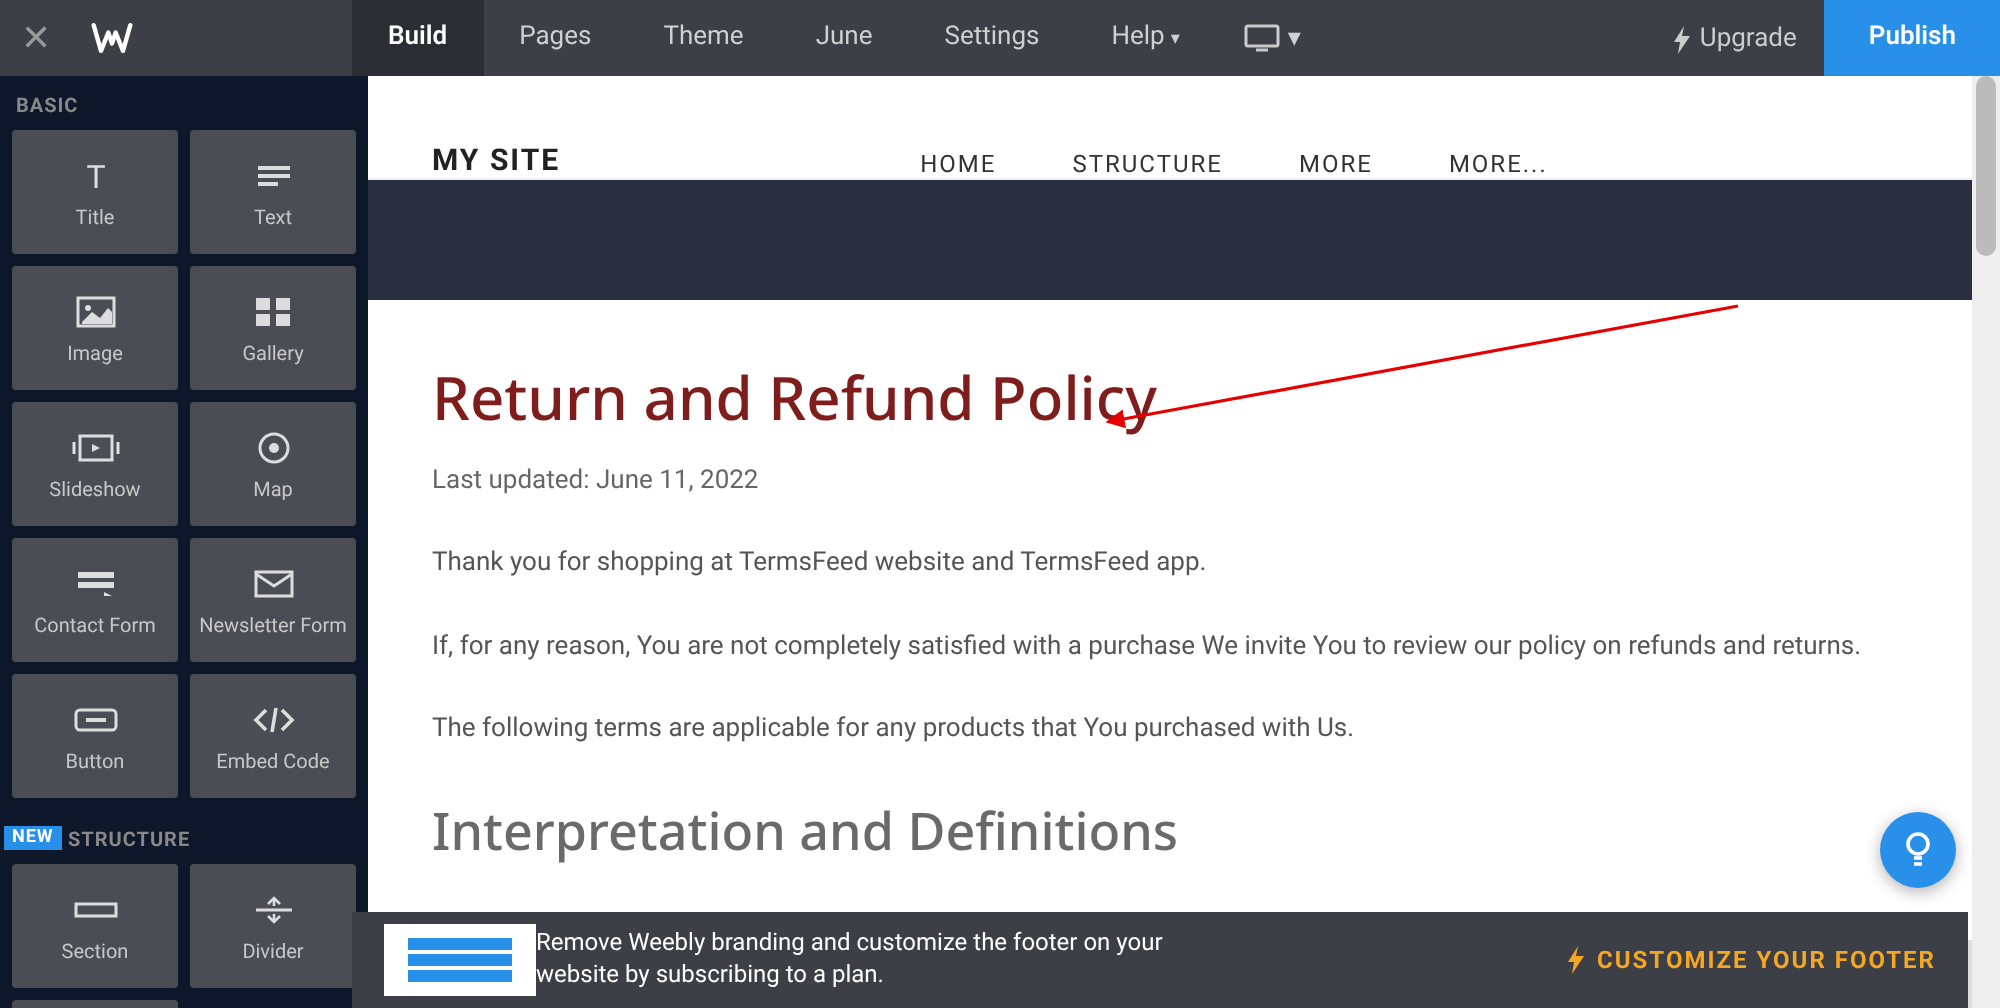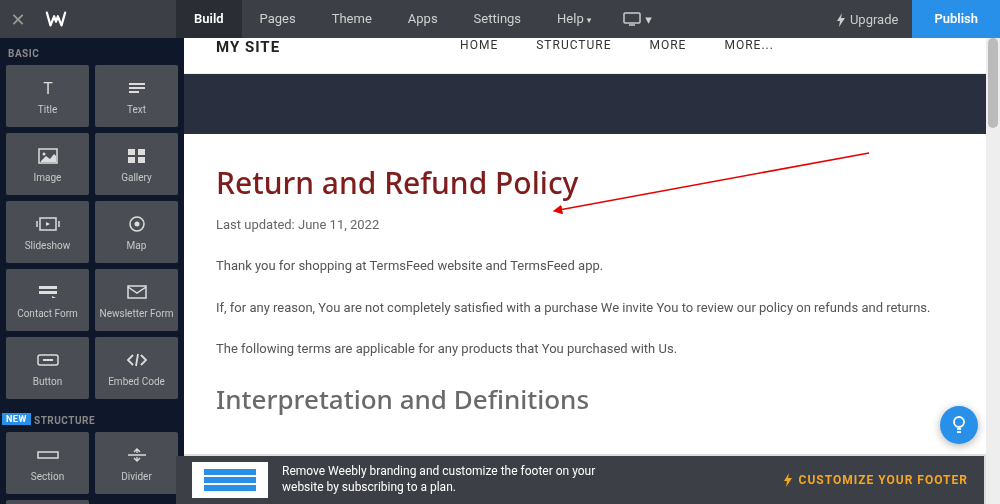--- a/index.html
+++ b/index.html
@@ -20,34 +20,34 @@
 .main{display:flex;height:466px}
 .sidebar{width:184px;background:#0f172a;color:#bbb;overflow-y:auto;position:relative}
 .sidebar::-webkit-scrollbar{width:6px}
 .sidebar .section-hdr{font-size:10px;font-weight:700;letter-spacing:0.5px;color:#888;padding:10px 8px 6px 8px;position:relative}
 .sidebar .new-badge{position:absolute;background:#2990ea;color:#fff;font-size:9px;font-weight:700;padding:1px 4px;top:8px;left:2px}
 .sidebar .grid{display:grid;grid-template-columns:1fr 1fr;gap:6px;padding:0 6px 6px 6px}
 .sidebar .tile{background:#4a4d53;border-radius:2px;height:62px;display:flex;flex-direction:column;align-items:center;justify-content:center;gap:5px;cursor:pointer;font-size:10px;color:#c8c8c8;text-align:center;line-height:1.1}
 .sidebar .tile .ico{height:22px;display:flex;align-items:center;justify-content:center}
 
 .canvas{flex:1;position:relative;background:#dedede;overflow:hidden}
-.site-nav{background:#fff;height:36px;display:flex;align-items:flex-start;padding:0 32px;border-bottom:1px solid #eee}
+.site-nav{background:#fff;height:52px;display:flex;align-items:flex-end;padding:0 32px;border-bottom:1px solid #eee}
 .site-nav .brand{font-weight:700;letter-spacing:1px;font-size:15px;color:#222}
 .site-nav .menu{display:flex;gap:38px;margin-left:180px;font-size:12px;letter-spacing:1px;color:#333}
 .site-nav .menu span{cursor:pointer}
 .dark-band{height:60px;background:#2a2f3f}
 .doc{background:#fff;margin:0;padding:28px 32px;min-height:320px}
 .doc h1{font-size:30px;color:#7f1d1d;font-weight:500;margin-bottom:14px;font-family:system-ui,sans-serif}
 .doc .updated{font-size:13px;color:#666;margin-bottom:24px}
 .doc p{font-size:13px;color:#555;margin-bottom:22px;line-height:1.5}
 .doc h2{font-size:26px;color:#6a6a6a;font-weight:500;margin-top:8px;font-family:system-ui,sans-serif}
 
 .arrow{position:absolute;top:110px;left:365px;pointer-events:none}
 
-.footer-bar{position:absolute;bottom:0;left:176px;right:16px;height:48px;background:#3c3f45;display:flex;align-items:center;padding:0 16px;gap:14px;color:#fff;font-size:12px}
+.footer-bar{position:absolute;bottom:0;left:176px;right:16px;height:48px;background:#3c3f45;display:flex;align-items:center;padding:0 16px;color:#fff;font-size:12px}
 .footer-bar .thumb{width:76px;height:36px;background:#fff;display:flex;align-items:center;justify-content:center}
 .footer-bar .thumb-inner{width:52px;height:6px;background:#2990ea;box-shadow:0 -8px 0 #2990ea,0 8px 0 #2990ea}
 .footer-bar .msg{flex:0 1 340px;line-height:1.3}
 .footer-bar .grow2{flex:1}
 .footer-bar .cta{color:#f5a623;font-weight:700;letter-spacing:1px;font-size:12px;cursor:pointer;display:flex;gap:6px}
 
 .help-fab{position:absolute;right:22px;bottom:60px;width:38px;height:38px;border-radius:50%;background:#2990ea;display:flex;align-items:center;justify-content:center;cursor:pointer;box-shadow:0 2px 8px rgba(0,0,0,.3)}
 
 .vscroll{position:absolute;right:0;top:38px;width:14px;bottom:0;background:#eee}
 .vscroll .thumb{position:absolute;top:0;left:2px;right:2px;height:90px;background:#bbb;border-radius:5px}
@@ -59,21 +59,21 @@
   <div class="close-x">✕</div>
   <div class="logo">
     <svg width="22" height="18" viewBox="0 0 24 18">
         <path d="M2 2 L6 16 L10 6 L12 12 L14 6 L18 16 L22 2" stroke="#fff" stroke-width="2.4" fill="none" stroke-linejoin="round" stroke-linecap="round"></path>
       </svg>
   </div>
   <div class="spacer"></div>
   <div class="tab active">Build</div>
   <div class="tab">Pages</div>
   <div class="tab">Theme</div>
-  <div class="tab">Apps</div>
+  <div class="tab">June</div>
   <div class="tab">Settings</div>
   <div class="tab"><span>Help</span><span class="chev">▾</span></div>
   <div class="device">
     <svg width="18" height="14">
         <rect x="1" y="1" width="16" height="10" rx="1" stroke="#ccc" fill="none" stroke-width="1.5"></rect>
         <line x1="6" y1="13" x2="12" y2="13" stroke="#ccc" stroke-width="1.5"></line>
       </svg>
     <span class="chev">▾</span>
   </div>
   <div class="grow"></div>

